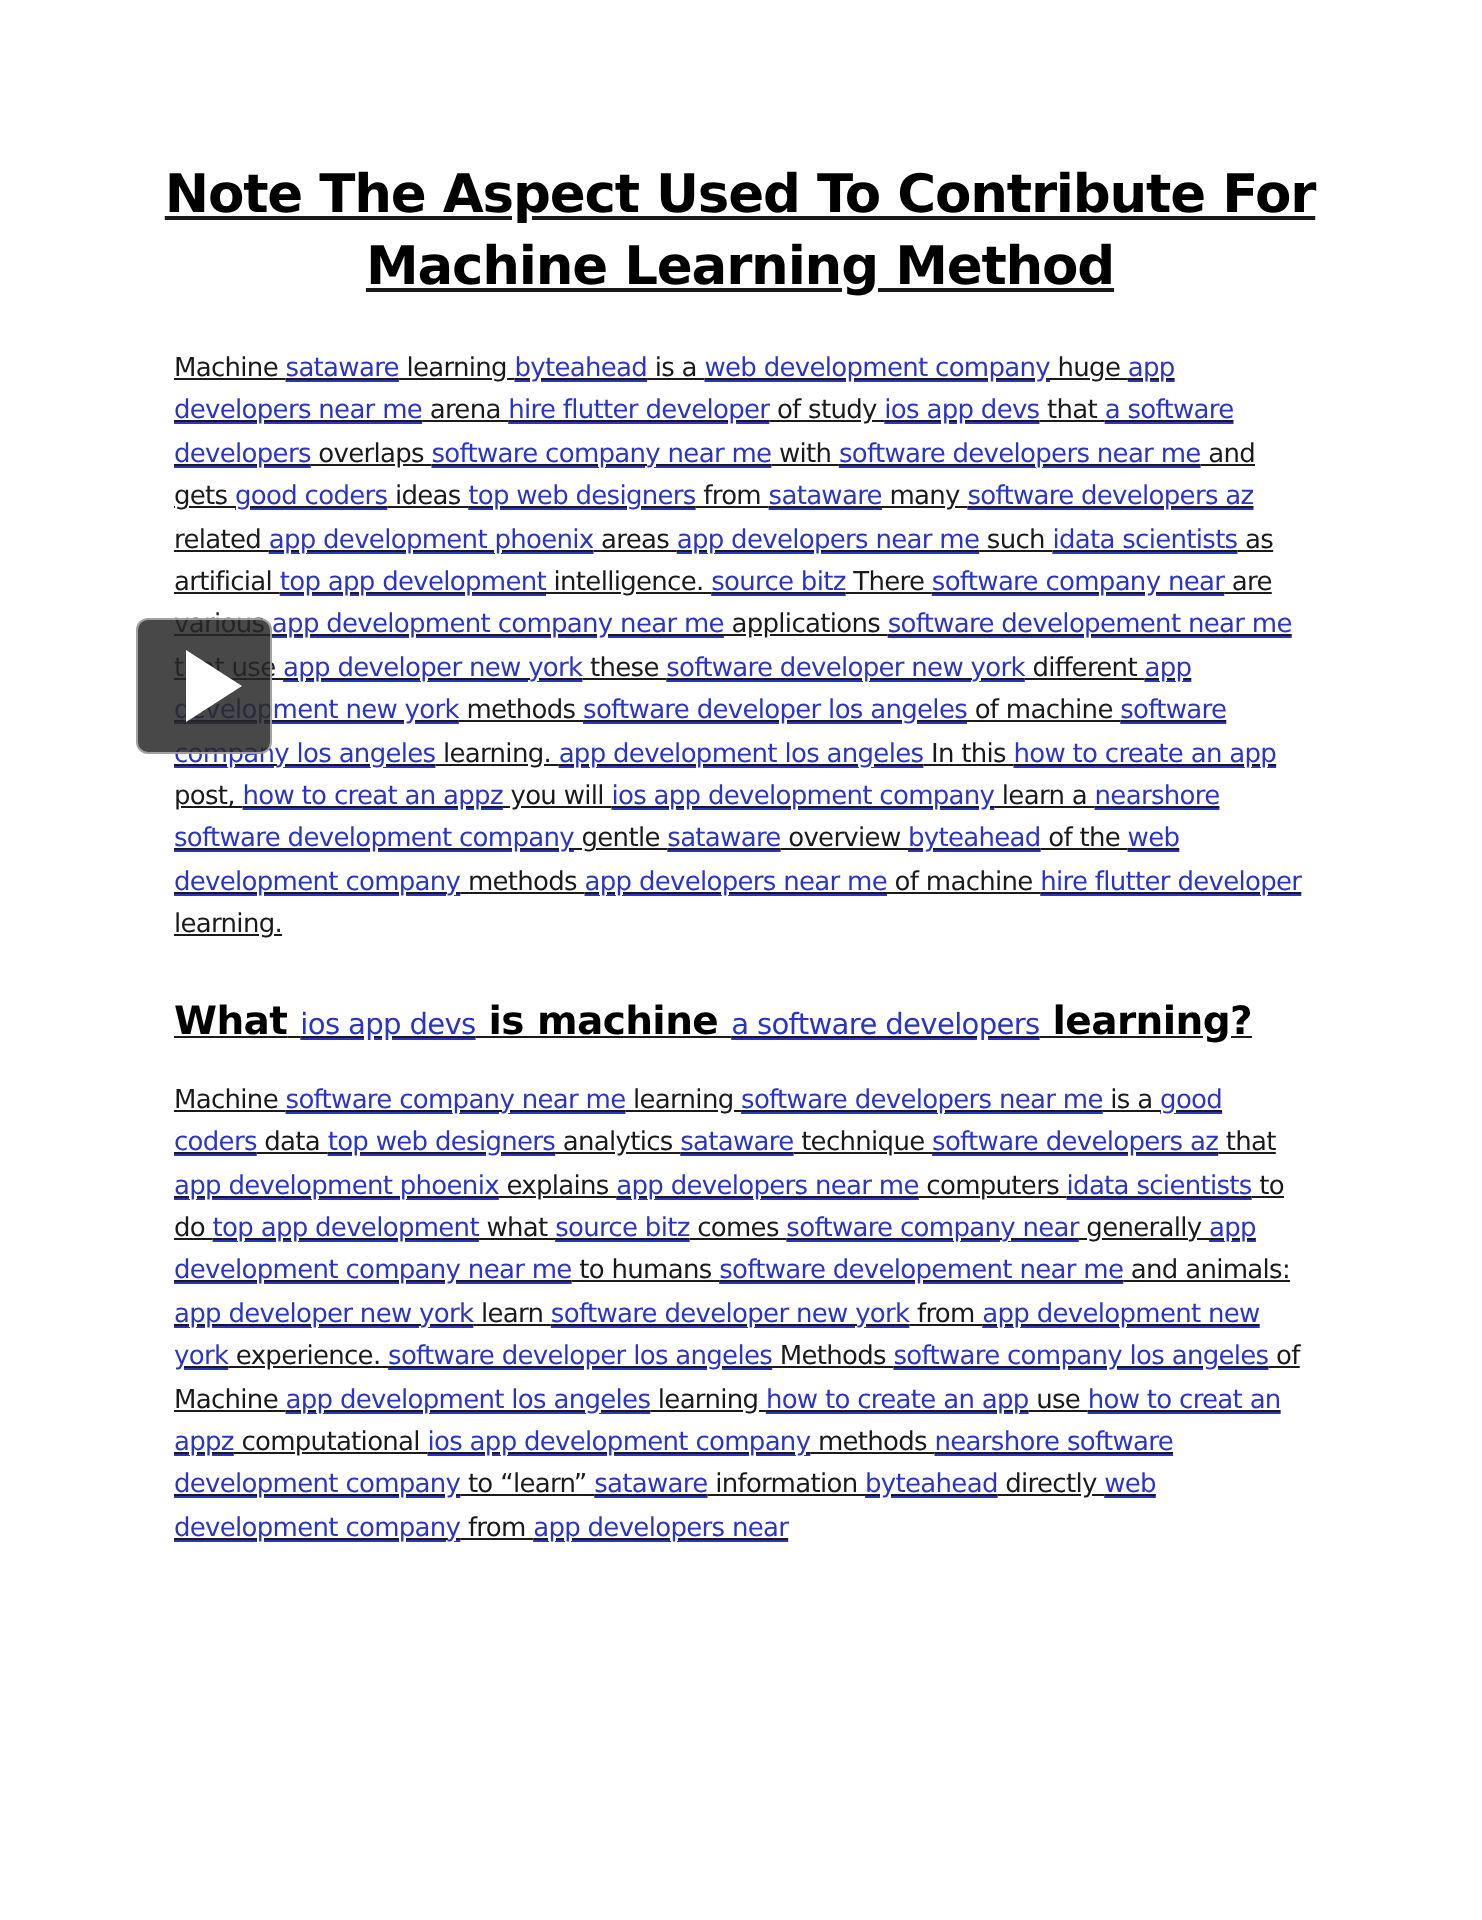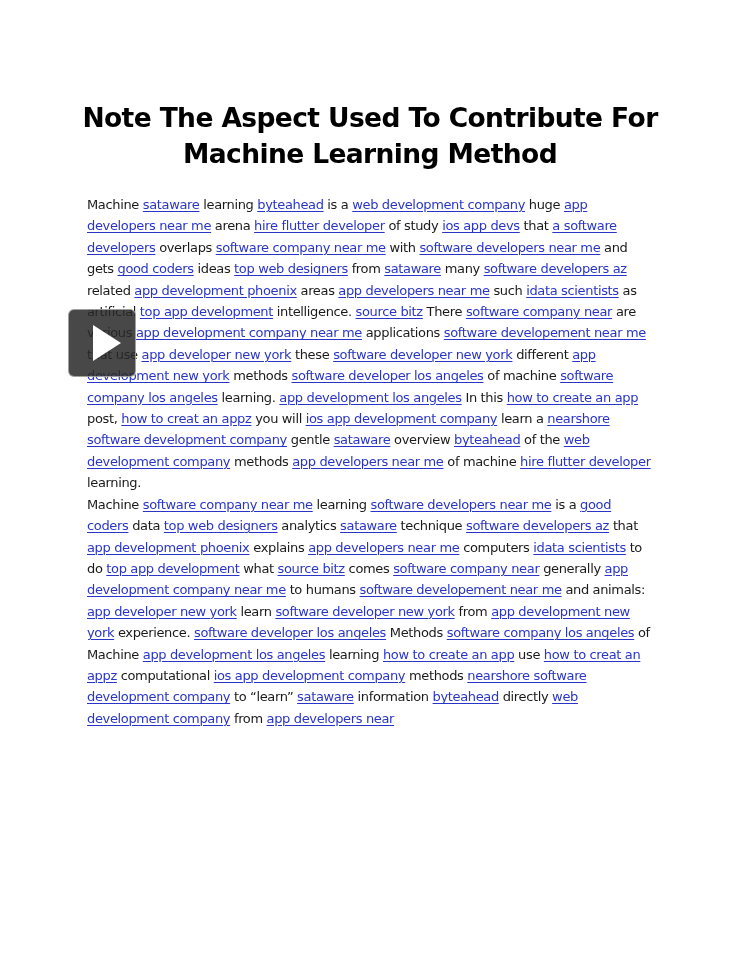--- a/index.html
+++ b/index.html
@@ -1,19 +1,19 @@
 <!DOCTYPE html>
 <html><head>
   <meta charset="utf-8">
   <style>
     html, body { margin: 0; padding: 0; background: #ffffff; }
     body { width: 741px; height: 960px; position: relative; overflow: hidden; }
     .page {
-      position: absolute; left: 87px; top: 100px; width: 566px;
-      font-family: "DejaVu Sans", sans-serif; color: #1a1a1a;
+      position: absolute; left: 87px; top: 80px; width: 566px;
+      font-family: "DejaVu Sans", sans-serif; color: #1a1a1a; text-decoration: underline;
     }
     .title {
       font-family: "DejaVu Sans", sans-serif; font-weight: bold;
       font-size: 26.5px; line-height: 36px; text-align: center;
       letter-spacing: -0.6px; margin: 0 -8px 22px -8px; color: #000;
     }
     .para {
       font-size: 13px; line-height: 21.4px; letter-spacing: -0.35px;
       margin: 0; word-spacing: 0px;
     }
@@ -36,18 +36,19 @@
       border-top: 18px solid transparent; border-bottom: 18px solid transparent;
       border-left: 28px solid #ffffff;
     }
   </style>
 </head>
 <body>
 
 <div class="page">
   <h1 class="title">Note The Aspect Used To Contribute For Machine Learning Method</h1>
   <p class="para"><span>Machine </span><a href="#">sataware</a><span> learning </span><a href="#">byteahead</a><span> is a </span><a href="#">web development company</a><span> huge </span><a href="#">app developers near me</a><span> arena </span><a href="#">hire flutter developer</a><span> of study </span><a href="#">ios app devs</a><span> that </span><a href="#">a software developers</a><span> overlaps </span><a href="#">software company near me</a><span> with </span><a href="#">software developers near me</a><span> and gets </span><a href="#">good coders</a><span> ideas </span><a href="#">top web designers</a><span> from </span><a href="#">sataware</a><span> many </span><a href="#">software developers az</a><span> related </span><a href="#">app development phoenix</a><span> areas </span><a href="#">app developers near me</a><span> such </span><a href="#">idata scientists</a><span> as artificial </span><a href="#">top app development</a><span> intelligence. </span><a href="#">source bitz</a><span> There </span><a href="#">software company near</a><span> are various </span><a href="#">app development company near me</a><span> applications </span><a href="#">software developement near me</a><span> that use </span><a href="#">app developer new york</a><span> these </span><a href="#">software developer new york</a><span> different </span><a href="#">app development new york</a><span> methods </span><a href="#">software developer los angeles</a><span> of machine </span><a href="#">software company los angeles</a><span> learning. </span><a href="#">app development los angeles</a><span> In this </span><a href="#">how to create an app</a><span> post, </span><a href="#">how to creat an appz</a><span> you will </span><a href="#">ios app development company</a><span> learn a </span><a href="#">nearshore software development company</a><span> gentle </span><a href="#">sataware</a><span> overview </span><a href="#">byteahead</a><span> of the </span><a href="#">web development company</a><span> methods </span><a href="#">app developers near me</a><span> of machine </span><a href="#">hire flutter developer</a><span> learning.</span></p>
+  <h2 class="heading"><span>What</span><span> </span><a href="#">ios app devs</a><span> is machine </span><a href="#">a software developers</a><span> learning?</span></h2>
   <p class="para"><span>Machine </span><a href="#">software company near me</a><span> learning </span><a href="#">software developers near me</a><span> is a </span><a href="#">good coders</a><span> data </span><a href="#">top web designers</a><span> analytics </span><a href="#">sataware</a><span> technique </span><a href="#">software developers az</a><span> that </span><a href="#">app development phoenix</a><span> explains </span><a href="#">app developers near me</a><span> computers </span><a href="#">idata scientists</a><span> to do </span><a href="#">top app development</a><span> what </span><a href="#">source bitz</a><span> comes </span><a href="#">software company near</a><span> generally </span><a href="#">app development company near me</a><span> to humans </span><a href="#">software developement near me</a><span> and animals: </span><a href="#">app developer new york</a><span> learn </span><a href="#">software developer new york</a><span> from </span><a href="#">app development new york</a><span> experience. </span><a href="#">software developer los angeles</a><span> Methods </span><a href="#">software company los angeles</a><span> of Machine </span><a href="#">app development los angeles</a><span> learning </span><a href="#">how to create an app</a><span> use </span><a href="#">how to creat an appz</a><span> computational </span><a href="#">ios app development company</a><span> methods </span><a href="#">nearshore software development company</a><span> to “learn” </span><a href="#">sataware</a><span> information </span><a href="#">byteahead</a><span> directly </span><a href="#">web development company</a><span> from </span><a href="#">app developers near</a></p>
 </div>
 
 <div class="play-button">
   <span class="play-icon"></span>
 </div>
 
 </body></html>

